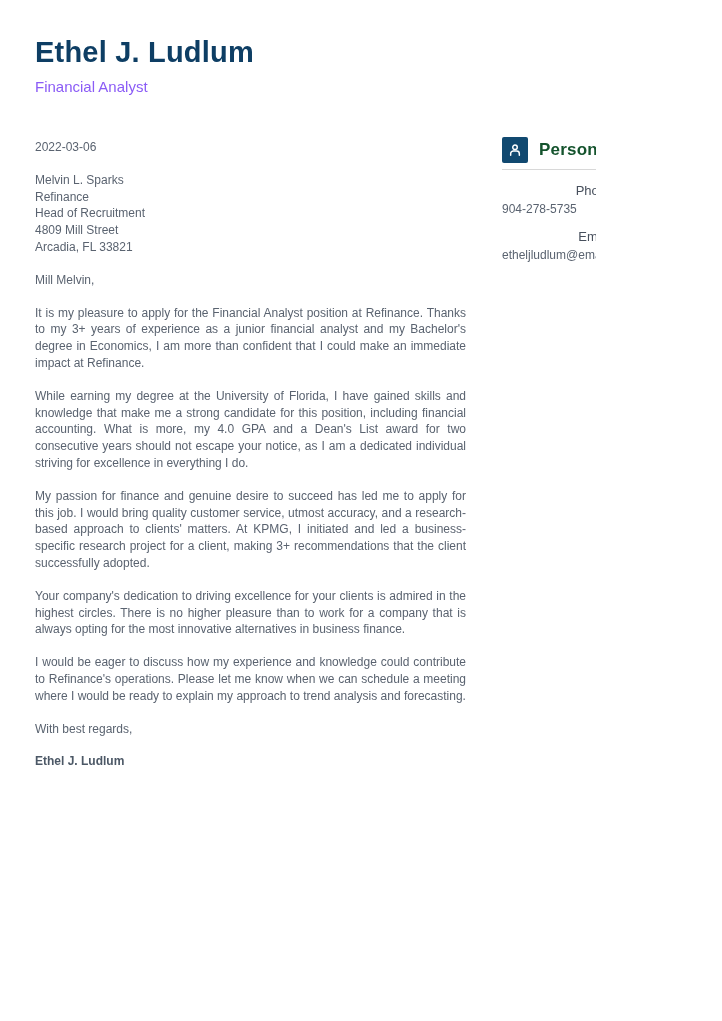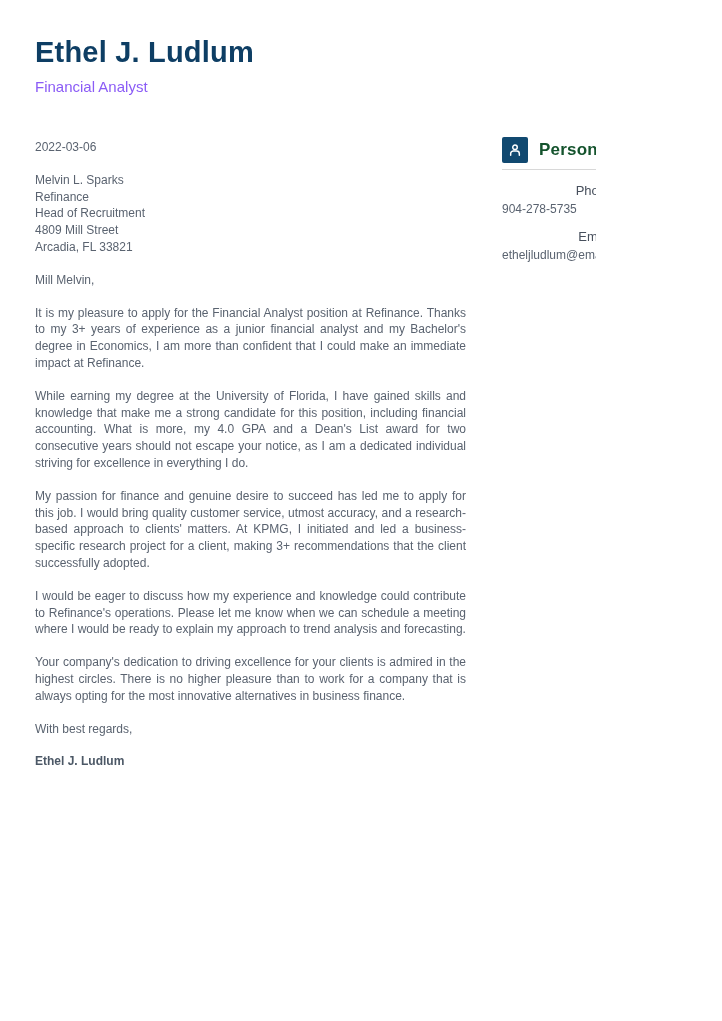--- a/index.html
+++ b/index.html
@@ -100,22 +100,22 @@
       <div>Head of Recruitment</div>
       <div>4809 Mill Street</div>
       <div>Arcadia, FL 33821</div>
     </div>
 
     <div class="block">Mill Melvin,</div>
 
     <p>It is my pleasure to apply for the Financial Analyst position at Refinance. Thanks to my 3+ years of experience as a junior financial analyst and my Bachelor's degree in Economics, I am more than confident that I could make an immediate impact at Refinance.</p>
     <p>While earning my degree at the University of Florida, I have gained skills and knowledge that make me a strong candidate for this position, including financial accounting. What is more, my 4.0 GPA and a Dean's List award for two consecutive years should not escape your notice, as I am a dedicated individual striving for excellence in everything I do.</p>
     <p>My passion for finance and genuine desire to succeed has led me to apply for this job. I would bring quality customer service, utmost accuracy, and a research-based approach to clients' matters. At KPMG, I initiated and led a business-specific research project for a client, making 3+ recommendations that the client successfully adopted.</p>
+    <p>Your company's dedication to driving excellence for your clients is admired in the highest circles. There is no higher pleasure than to work for a company that is always opting for the most innovative alternatives in business finance.</p>
     <p>I would be eager to discuss how my experience and knowledge could contribute to Refinance's operations. Please let me know when we can schedule a meeting where I would be ready to explain my approach to trend analysis and forecasting.</p>
-    <p>Your company's dedication to driving excellence for your clients is admired in the highest circles. There is no higher pleasure than to work for a company that is always opting for the most innovative alternatives in business finance.</p>
 
     <div class="block">With best regards,</div>
     <div class="signature">Ethel J. Ludlum</div>
   </div>
 
   <div class="sidebar">
     <div class="sidebar-header">
       <span class="icon-box">
         <svg width="16" height="16" viewBox="0 0 24 24" fill="none" stroke="#ffffff" stroke-width="2.2" stroke-linecap="round">
           <circle cx="12" cy="8" r="3.4"></circle>

